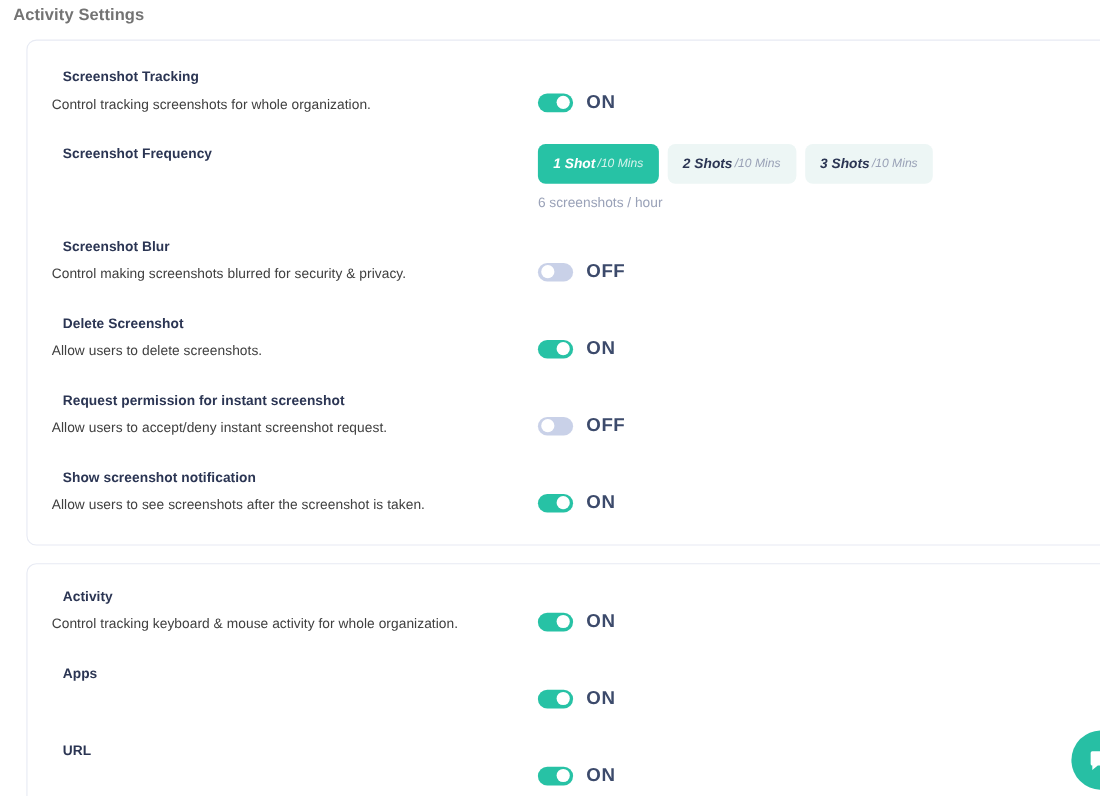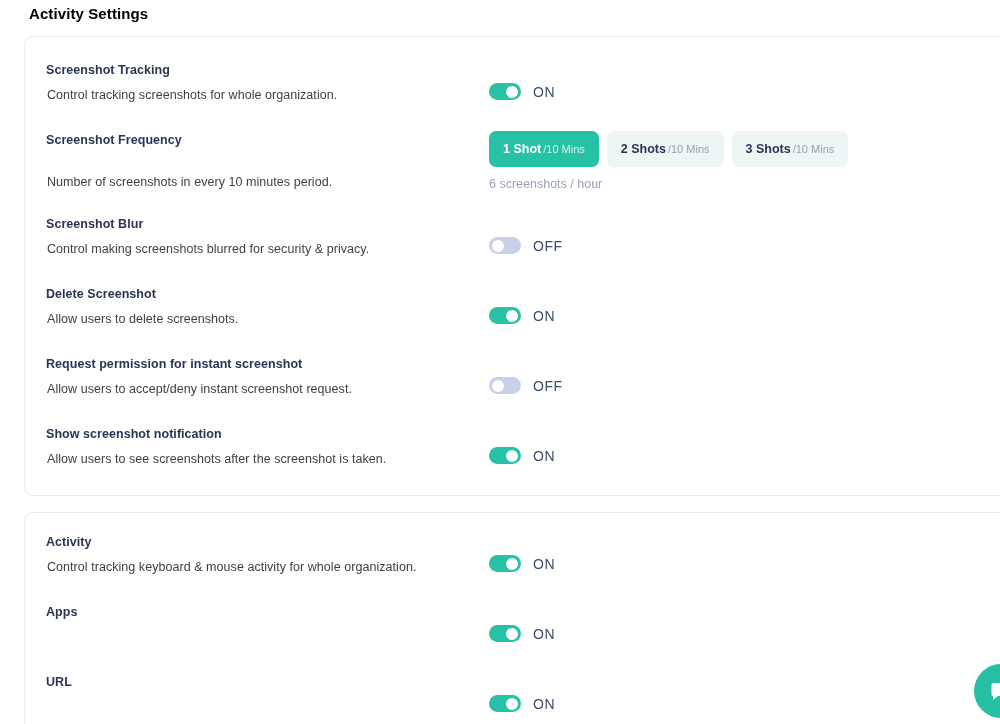--- a/index.html
+++ b/index.html
@@ -12,25 +12,25 @@
 
   body {
     background: #ffffff;
     font-family: "Liberation Sans", sans-serif;
     color: #2b3553;
     position: relative;
   }
 
   .page-title {
     position: absolute;
-    left: 29px;
+    left: 12px;
     top: 5px;
     font-size: 15px;
     font-weight: bold;
-    color: #000000;
+    color: #737373;
     letter-spacing: 0.1px;
   }
 
   .card {
     position: absolute;
     left: 24px;
     width: 1000px;            
     background: #ffffff;
     border: 1px solid #e7eaf3;
     border-radius: 9px;
@@ -42,21 +42,21 @@
   
   .row {
     position: absolute;
     left: 0;
     width: 100%;
     height: 70px;
   }
 
   .row-title {
     position: absolute;
-    left: 21px;
+    left: 32px;
     top: 0px;
     font-size: 12.5px;
     font-weight: bold;
     color: #2b3553;
     letter-spacing: 0.05px;
     white-space: nowrap;
   }
 
   .row-desc {
     position: absolute;
@@ -94,22 +94,22 @@
     height: 12px;
     border-radius: 50%;
     background: #ffffff;
   }
   .toggle.on  { background: #27c2a5; }
   .toggle.on  .knob { left: 17px; }
   .toggle.off { background: #c9d1e8; }
   .toggle.off .knob { left: 3px; }
 
   .toggle-label {
-    font-size: 14px;
-    font-weight: normal;
+    font-size: 17px;
+    font-weight: bold;
     color: #3c4a6b;
     letter-spacing: 0.5px;
   }
 
   
   .freq-group {
     position: absolute;
     left: 464px;
     top: -2px;
     display: flex;
@@ -119,20 +119,21 @@
   .freq-btn {
     height: 36px;
     padding: 0 14px;
     border-radius: 7px;
     display: flex;
     align-items: center;
     justify-content: center;
     background: #edf6f5;
     cursor: pointer;
     white-space: nowrap;
+    font-style: italic;
   }
   .freq-btn .main {
     font-size: 12.5px;
     font-weight: bold;
     color: #2b3553;
   }
   .freq-btn .sub {
     font-size: 11px;
     font-weight: normal;
     color: #99a1b6;
@@ -180,21 +181,20 @@
     <div class="toggle-wrap">
       <div class="toggle on">
           <span class="knob"></span>
         </div>
       <span class="toggle-label">ON</span>
     </div>
   </div>
 
   <div class="row" style="top:96px; height:90px;">
     <div class="row-title">Screenshot Frequency</div>
-    <div class="row-desc" style="top:42px;">Number of screenshots in every 10 minutes period.</div>
 
     <div class="freq-group">
       <div class="freq-btn active">
         <span class="main">1 Shot</span>
         <span class="sub">/10 Mins</span>
       </div>
       <div class="freq-btn">
         <span class="main">2 Shots</span>
         <span class="sub">/10 Mins</span>
       </div>

